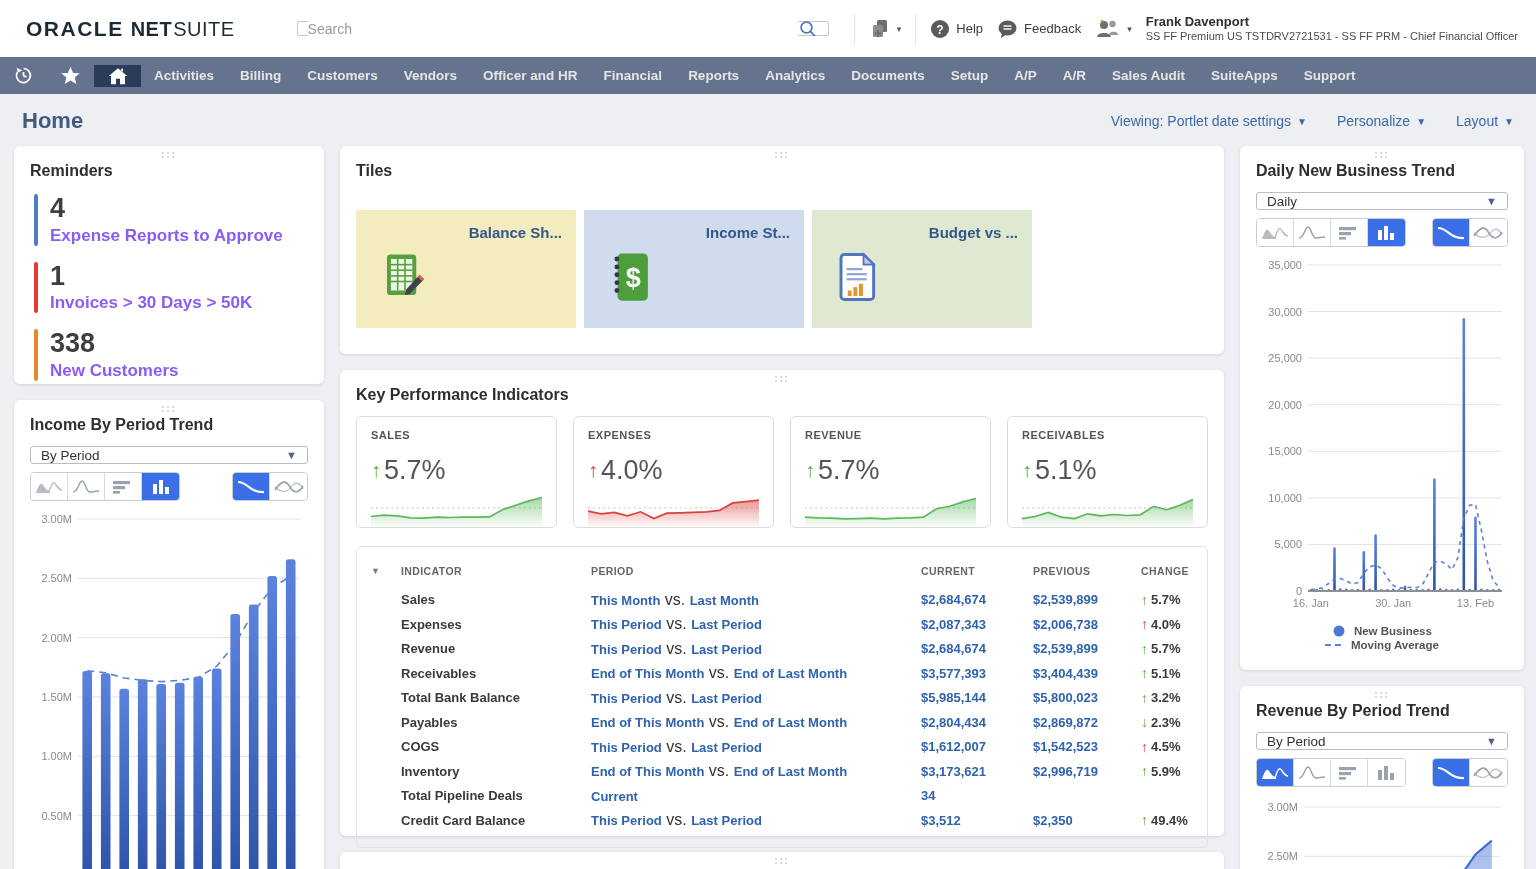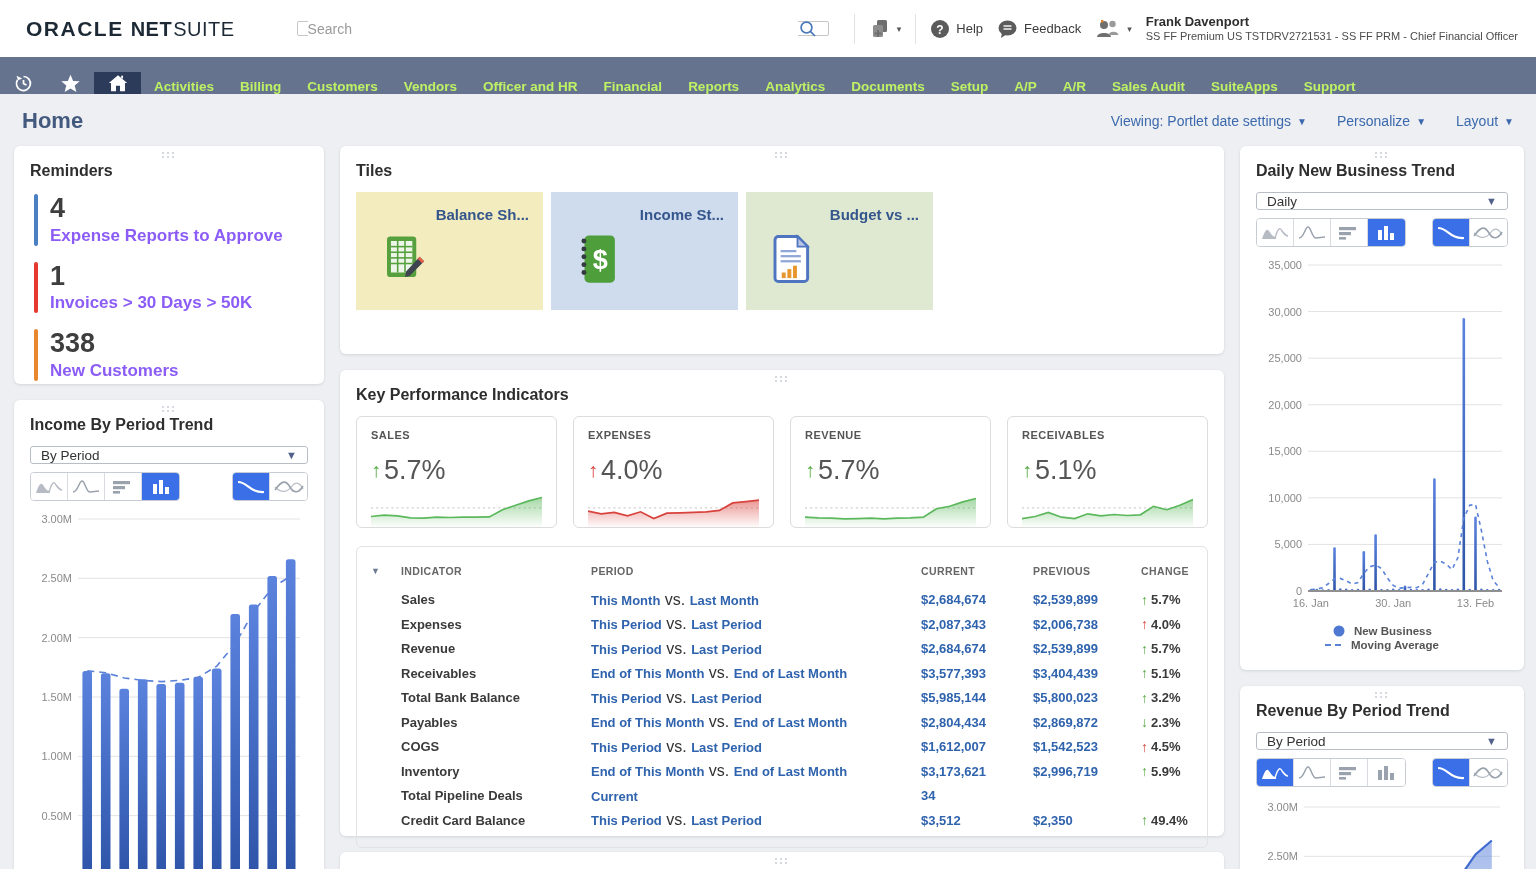--- a/index.html
+++ b/index.html
@@ -18,21 +18,21 @@
   .search-wrap input::placeholder { color:#9a9a9a; }
   .top-right { margin-left:auto; display:flex; align-items:center; gap:14px; }
   .vdiv { width:1px; height:30px; background:#e2e2e2; }
   .icon-btn { display:flex; align-items:center; gap:6px; cursor:pointer; color:#3c3c3c; font-size:13px; }
   .caret-sm { font-size:9px; color:#555; }
   .user-txt { line-height:1.25; max-width:395px; }
   .user-name { font-size:13px; font-weight:bold; color:#2e2e2e; }
   .user-role { font-size:11px; color:#4c4c4c; }
 
   
-  .navbar { height:37px; background:#66738f; display:flex; align-items:flex-end; color:#bef264; }
+  .navbar { height:37px; background:#66738f; display:flex; align-items:center; color:#e5e5e5; }
   .nav-ico { width:47px; display:flex; align-items:center; justify-content:center; cursor:pointer; }
   .nav-ico.active { background:#2c3b5a; }
   .nav-item { padding:0 13px; display:flex; align-items:center; font-size:13.5px; font-weight:bold; cursor:pointer; white-space:nowrap; }
 
   
   .pagehead { display:flex; align-items:center; padding:14px 22px 12px 22px; }
   .page-title { font-size:22px; font-weight:bold; color:#44597e; }
   .ph-right { margin-left:auto; display:flex; align-items:flex-start; gap:30px; }
   .ph-link { color:#3c69ae; font-size:14px; cursor:pointer; display:flex; align-items:center; gap:6px; }
   .ph-link .tri { font-size:10px; }
@@ -50,21 +50,21 @@
   .p-title { font-size:16px; font-weight:bold; color:#2e2e2e; margin-bottom:12px; }
 
   
   .rem-item { display:flex; margin:14px 0 16px 4px; }
   .rem-bar { width:4px; border-radius:2px; margin-right:12px; }
   .rem-num { font-size:27px; font-weight:bold; color:#3e3e3e; line-height:1.1; }
   .rem-label { font-size:17px; font-weight:bold; color:#8b5cf6; margin-top:2px; cursor:pointer; }
 
   
   .tiles-row { display:flex; gap:8px; }
-  .tile { width:187px; height:118px; position:relative; cursor:pointer; }
+  .tile { width:220px; height:118px; position:relative; cursor:pointer;margin-top:18px; }
   .tile-label { position:absolute; top:14px; right:14px; font-size:15px; font-weight:bold; color:#35568c; }
   .tile-ico { position:absolute; left:22px; top:40px; }
 
   
   .kpi-cards { display:flex; gap:16px; margin-bottom:18px; }
   .kpi-card { flex:1; border:1px solid #dcdcdc; border-radius:6px; padding:12px 14px 0 14px;
     height:112px; display:flex; flex-direction:column; }
   .kpi-label { font-size:11px; font-weight:bold; letter-spacing:.5px; color:#555; }
   .kpi-val { font-size:27px; color:#555; margin-top:14px; display:flex; align-items:center; }
   .kpi-val .arr { font-size:20px; margin-right:3px; }

